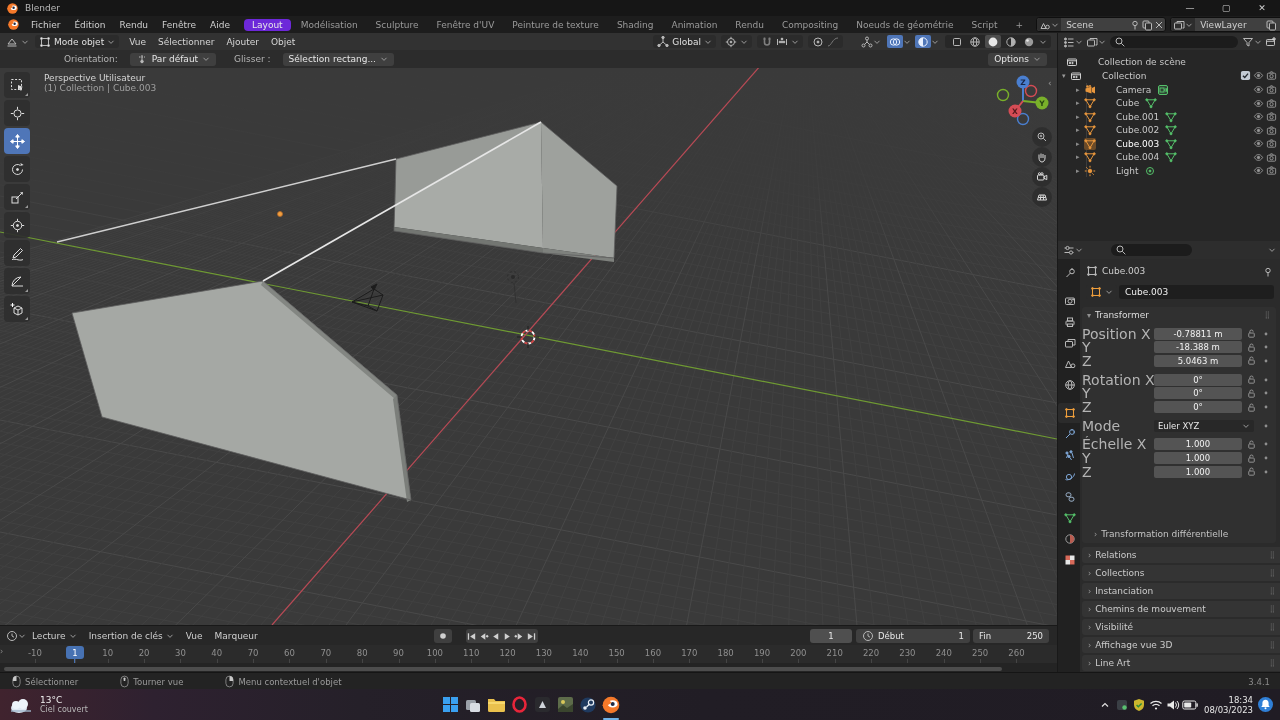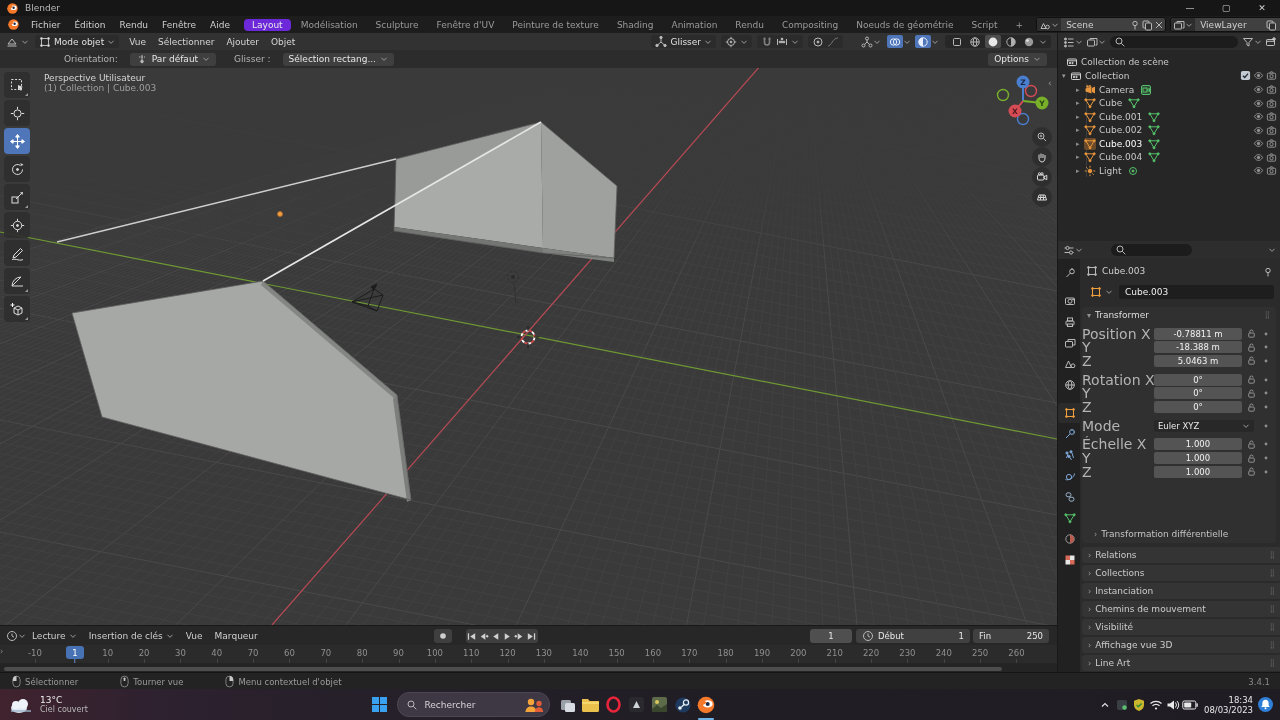--- a/index.html
+++ b/index.html
@@ -37,21 +37,21 @@
   .ovl-line1{color:#d5d5d5;font-size:9px}
   .ovl-line2{color:#9f9f9f;font-size:9px}
   .toolbtn{width:26px;height:26px;border-radius:4px;background:#2e2e2ee8;margin-bottom:2px;display:flex;align-items:center;justify-content:center;position:relative}
   .toolbtn.active{background:#4f76b8}
   .toolbtn .corner{position:absolute;right:2px;bottom:2px;width:0;height:0;border-left:3px solid transparent;border-bottom:3px solid #9a9a9a}
   .navbtn{position:absolute;width:20px;height:20px;border-radius:50%;background:#2d2d2dd9;display:flex;align-items:center;justify-content:center}
   
   #outliner-header{left:1057px;top:33px;width:223px;height:17px;background:#2d2d2d;display:flex;align-items:center;border-left:1px solid #191919;border-bottom:1px solid #232323}
   #outliner{left:1057px;top:50px;width:223px;height:191px;background:#262626;border-left:1px solid #191919}
   .ol-row{display:flex;align-items:center;height:13.5px;font-size:9px;color:#c8c8c8;position:relative}
-  .ol-name{margin-left:3px;white-space:nowrap}
+  .ol-name{margin-left:20px;white-space:nowrap}
   .searchpill{display:flex;align-items:center;background:#1c1c1c;border-radius:7px;height:12px;flex:1;margin:0 4px;padding:0 4px;gap:3px}
   
   #props-header{left:1057px;top:241px;width:223px;height:18px;background:#2d2d2d;display:flex;align-items:center;border-left:1px solid #191919;border-bottom:1px solid #222}
   #props-tabs{left:1057px;top:259px;width:23px;height:413px;background:#212121;border-left:1px solid #191919}
   #props-body{left:1080px;top:259px;width:200px;height:413px;background:#2b2b2b;overflow:hidden}
   .ptab{width:23px;height:20px;display:flex;align-items:center;justify-content:center}
   .ptab.active{background:#2b2b2b;border-radius:3px 0 0 3px}
   .prow{position:absolute;height:13px;display:flex;align-items:center;width:100%}
   .plabel{position:absolute;right:56px;text-align:left;color:#b4b4b4;font-size:14px;white-space:nowrap}
   .pfield{position:absolute;left:72px;width:88px;height:12px;background:#545454;border-radius:2px;color:#f2f2f2;font-size:8.5px;display:flex;align-items:center;justify-content:center}
@@ -233,21 +233,21 @@
     <span class="ic">
         <svg width="12" height="12" viewBox="0 0 12 12" fill="none" stroke="#b8b8b8" stroke-width="1">
           <line x1="6" y1="6" x2="6" y2="1.5"></line>
           <line x1="6" y1="6" x2="2" y2="9.5"></line>
           <line x1="6" y1="6" x2="10" y2="9.5"></line>
           <circle cx="6" cy="1.5" r="1.2" fill="#b8b8b8"></circle>
           <circle cx="2" cy="9.5" r="1.2" fill="#b8b8b8"></circle>
           <circle cx="10" cy="9.5" r="1.2" fill="#b8b8b8"></circle>
         </svg>
       </span>
-    <span class="txt">Glisser</span>
+    <span class="txt">Global</span>
     <span class="ic">
         <svg width="8" height="8" viewBox="0 0 8 8" fill="none">
           <path d="M1.5 2.8l2.5 2.6 2.5-2.6" stroke="#9a9a9a"></path>
         </svg>
       </span>
   </span>
   <span class="pill" style="margin-left:5px">
     <span class="ic">
         <svg width="12" height="12" viewBox="0 0 12 12" fill="none" stroke="#b8b8b8" stroke-width="1">
           <circle cx="6" cy="6" r="3.5"></circle>
@@ -1899,37 +1899,20 @@
   <span class="tbicon">
       <span class="ic">
         <svg width="17" height="17" viewBox="0 0 17 17">
           <rect x="1" y="1" width="7" height="7" fill="#3aa0f0"></rect>
           <rect x="9" y="1" width="7" height="7" fill="#3aa0f0"></rect>
           <rect x="1" y="9" width="7" height="7" fill="#3aa0f0"></rect>
           <rect x="9" y="9" width="7" height="7" fill="#3aa0f0"></rect>
         </svg>
       </span>
     </span>
-  <span id="searchpill">
-    <span class="ic">
-        <svg width="12" height="12" viewBox="0 0 12 12" fill="none" stroke="#b8b8b8" stroke-width="1">
-          <circle cx="5" cy="5" r="3"></circle>
-          <line x1="7.3" y1="7.3" x2="10.3" y2="10.3"></line>
-        </svg>
-      </span>
-    <span class="ph">Rechercher</span>
-    <span class="ic">
-        <svg width="24" height="18" viewBox="0 0 24 18">
-          <circle cx="9" cy="6" r="3.2" fill="#f5a43c"></circle>
-          <path d="M3.5 16c0-3.5 2.5-5.5 5.5-5.5s5.5 2 5.5 5.5z" fill="#f5a43c"></path>
-          <circle cx="17" cy="7.5" r="2.7" fill="#e05d3a"></circle>
-          <path d="M12.8 16c0-3 2-4.7 4.2-4.7s4.2 1.7 4.2 4.7z" fill="#e05d3a"></path>
-        </svg>
-      </span>
-  </span>
   <span class="tbicon">
       <span class="ic">
         <svg width="18" height="18" viewBox="0 0 18 18">
           <rect x="2" y="4" width="10" height="10" rx="1.5" fill="#9aa0a8"></rect>
           <rect x="6" y="7" width="10" height="9" rx="1.5" fill="#d8dce2"></rect>
         </svg>
       </span>
     </span>
   <span class="tbicon">
       <span class="ic">

